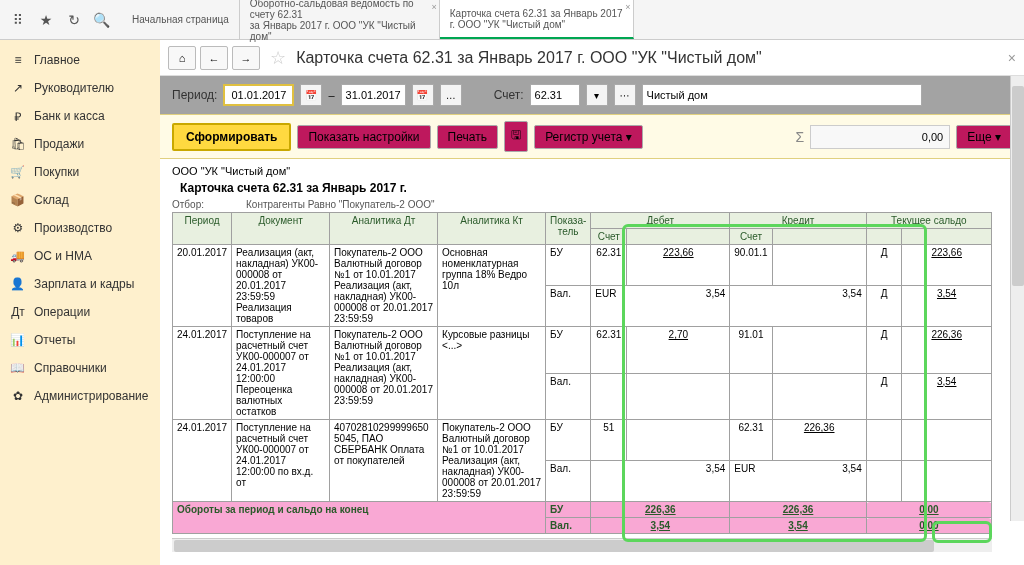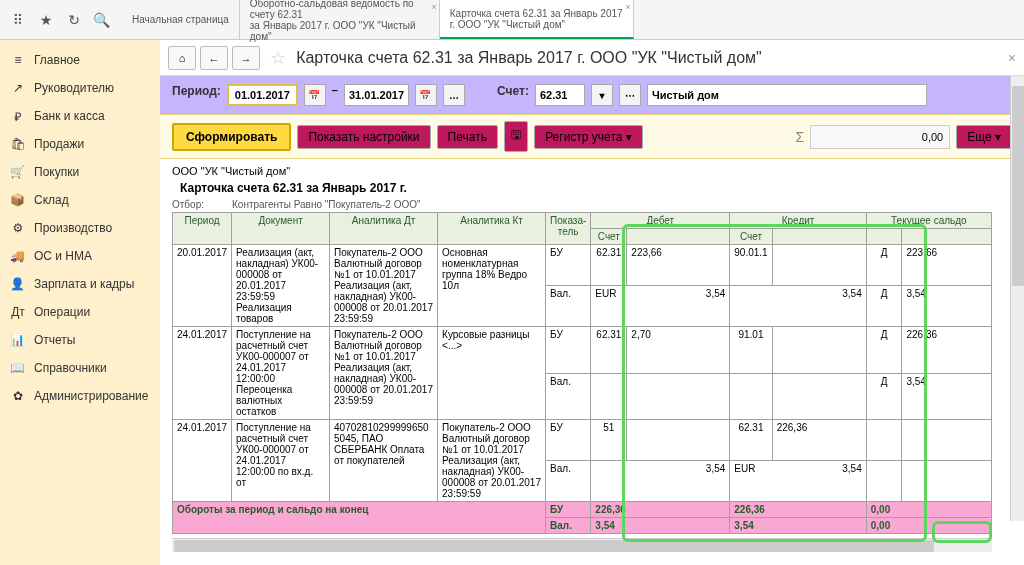--- a/index.html
+++ b/index.html
@@ -18,41 +18,41 @@
 .sidebar-item { display: flex; align-items: center; gap: 8px; padding: 6px 10px; font-size: 12px; color: #333; cursor: pointer; }
 .sidebar-item .ico { width: 16px; height: 16px; display: inline-flex; align-items: center; justify-content: center; font-size: 12px; }
 
 .content { flex: 1; display: flex; flex-direction: column; overflow: hidden; }
 .title-row { height: 36px; border-bottom: 1px solid #ddd; display: flex; align-items: center; padding: 0 8px; gap: 4px; }
 .nav-btn { width: 28px; height: 24px; border: 1px solid #bbb; background: #f8f8f8; display: flex; align-items: center; justify-content: center; cursor: pointer; border-radius: 2px; }
 .star { font-size: 18px; color: #ccc; margin: 0 6px; }
 .page-title { font-size: 16px; color: #333; }
 .close-x { margin-left: auto; font-size: 14px; color: #999; cursor: pointer; }
 
-.params { background: #c4b5fd; padding: 8px 12px; border-bottom: 1px solid #e0d080; display: flex; align-items: flex-start; gap: 6px; font-weight: bold; }
+.params { background: #a3a3a3; padding: 8px 12px; border-bottom: 1px solid #e0d080; display: flex; align-items: center; gap: 6px; }
 .label { font-size: 12px; color: #333; }
 .input-box { border: 1px solid #aaa; background: #fff; padding: 0 4px; height: 22px; display: inline-flex; align-items: center; font-size: 11px; }
 .input-box.hl { border: 2px solid #e0c040; }
 .small-btn { width: 22px; height: 22px; border: 1px solid #aaa; background: #f4f4f4; display: inline-flex; align-items: center; justify-content: center; cursor: pointer; font-size: 10px; }
 
 .toolbar { background: #fffbe6; padding: 6px 12px; display: flex; align-items: center; gap: 6px; border-bottom: 1px solid #e0d080; }
 .btn { border: 1px solid #aaa; background: #be185d; padding: 4px 10px; font-size: 12px; cursor: pointer; border-radius: 2px; }
 .btn.primary { background: #ffd940; border: 2px solid #c9a800; font-weight: bold; padding: 5px 12px; }
 .spacer { flex: 1; }
 .sum-box { border: 1px solid #ccc; background: #f8f8f8; width: 140px; height: 24px; display: flex; align-items: center; justify-content: flex-end; padding: 0 6px; font-size: 11px; }
 
 .report-area { flex: 1; overflow: auto; padding: 4px 12px; background: #fff; position: relative; }
 .org-name { font-size: 11px; padding: 2px 0; }
 .report-title { font-size: 12px; font-weight: bold; padding: 2px 8px; }
-.filter-row { font-size: 10px; color: #555; padding: 2px 0; display: flex; gap: 28px; }
+.filter-row { font-size: 10px; color: #555; padding: 2px 0; display: flex; gap: 42px; }
 
 table.rep { border-collapse: collapse; width: 820px; margin-top: 0; }
 table.rep th, table.rep td { border: 1px solid #a0a0a0; padding: 2px 4px; font-size: 10px; vertical-align: top; text-align: left; }
 table.rep th { background: #e8f0e0; color: #2a5a2a; font-weight: normal; text-align: center; }
-table.rep td.num { text-align: left; }
+table.rep td.num { text-align: center; text-decoration: underline; }
 table.rep td.ctr { text-align: center; }
 .dsc { background: #f9a8d4; font-weight: bold; }
 .dsc td { color: #2a5a2a; }
 .hole { border-radius: 4px; }
 
 .scrollbar-v { position: absolute; right: 0; top: 76px; width: 14px; height: 445px; background: #eee; border-left: 1px solid #ccc; }
 .scrollbar-v .thumb { position: absolute; top: 10px; width: 12px; height: 200px; background: #ccc; left: 1px; border-radius: 2px; }
 .scrollbar-h { height: 14px; background: #eee; border-top: 1px solid #ccc; margin-top: 4px; position: relative; width: 820px; }
 .scrollbar-h .thumb { position: absolute; left: 2px; top: 1px; height: 12px; width: 760px; background: #ccc; border-radius: 2px; }
 

